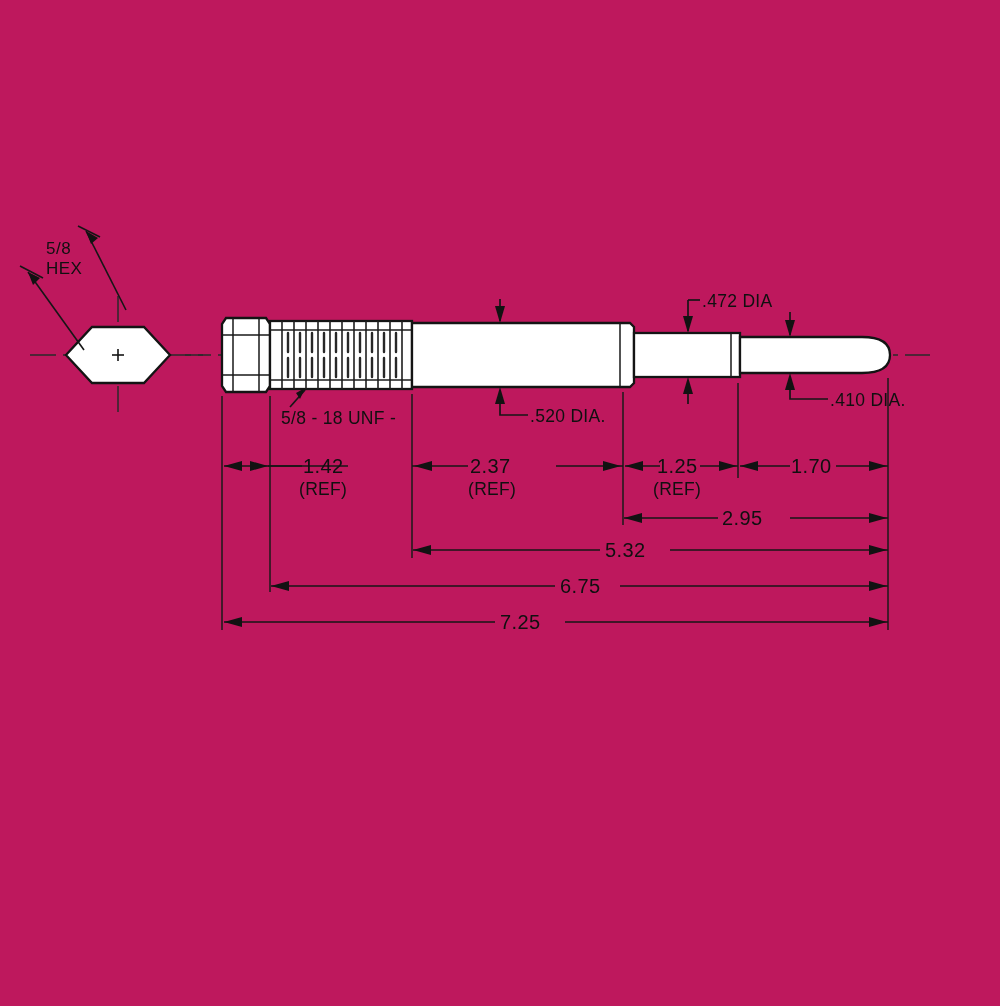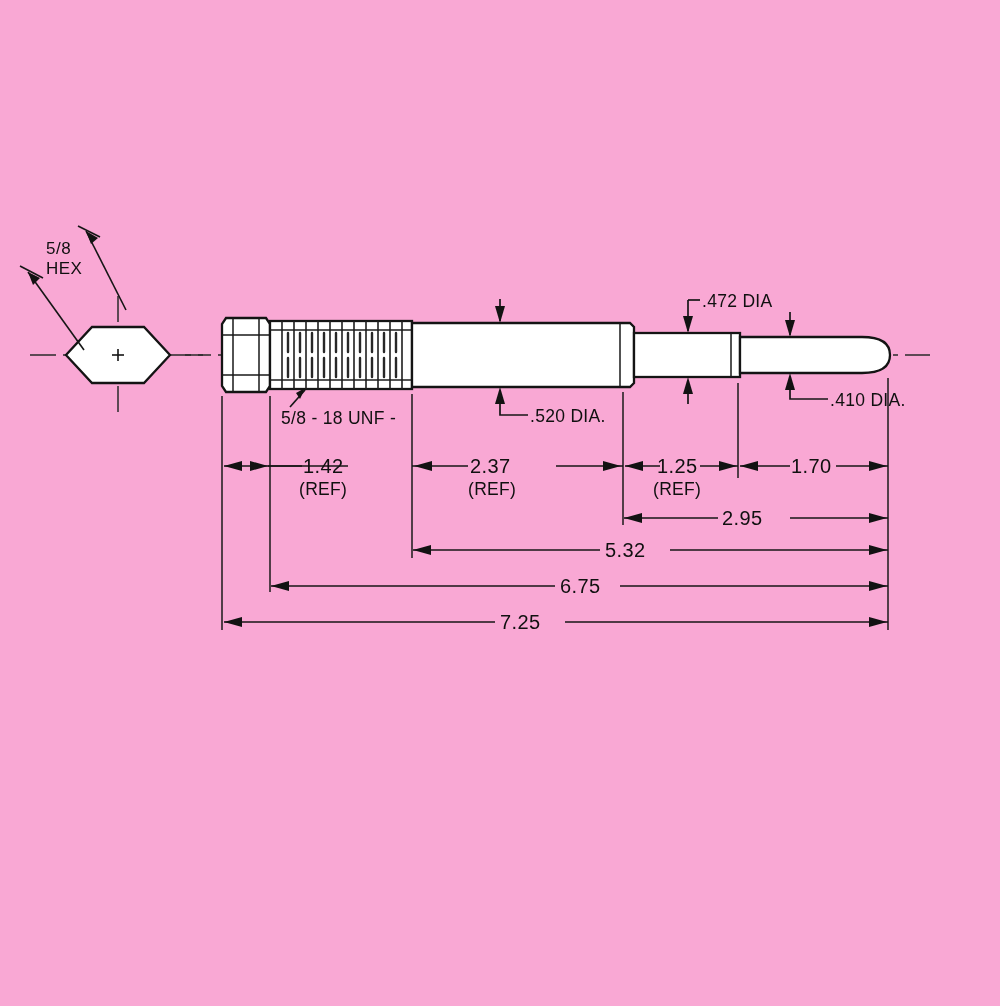--- a/index.html
+++ b/index.html
@@ -10,21 +10,21 @@
   body {
     width: 1000px;
     height: 1006px;
     font-family: "Liberation Sans", sans-serif;
     overflow: hidden;
   }
   #drawing-root {
     position: relative;
     width: 1000px;
     height: 1006px;
-    background: #f9a8d4;
+    background: #be185d;
   }
   svg#engineering-drawing {
     display: block;
     width: 1000px;
     height: 1006px;
   }
   .ln {
     stroke: #151515;
     fill: none;
     stroke-linecap: butt;

